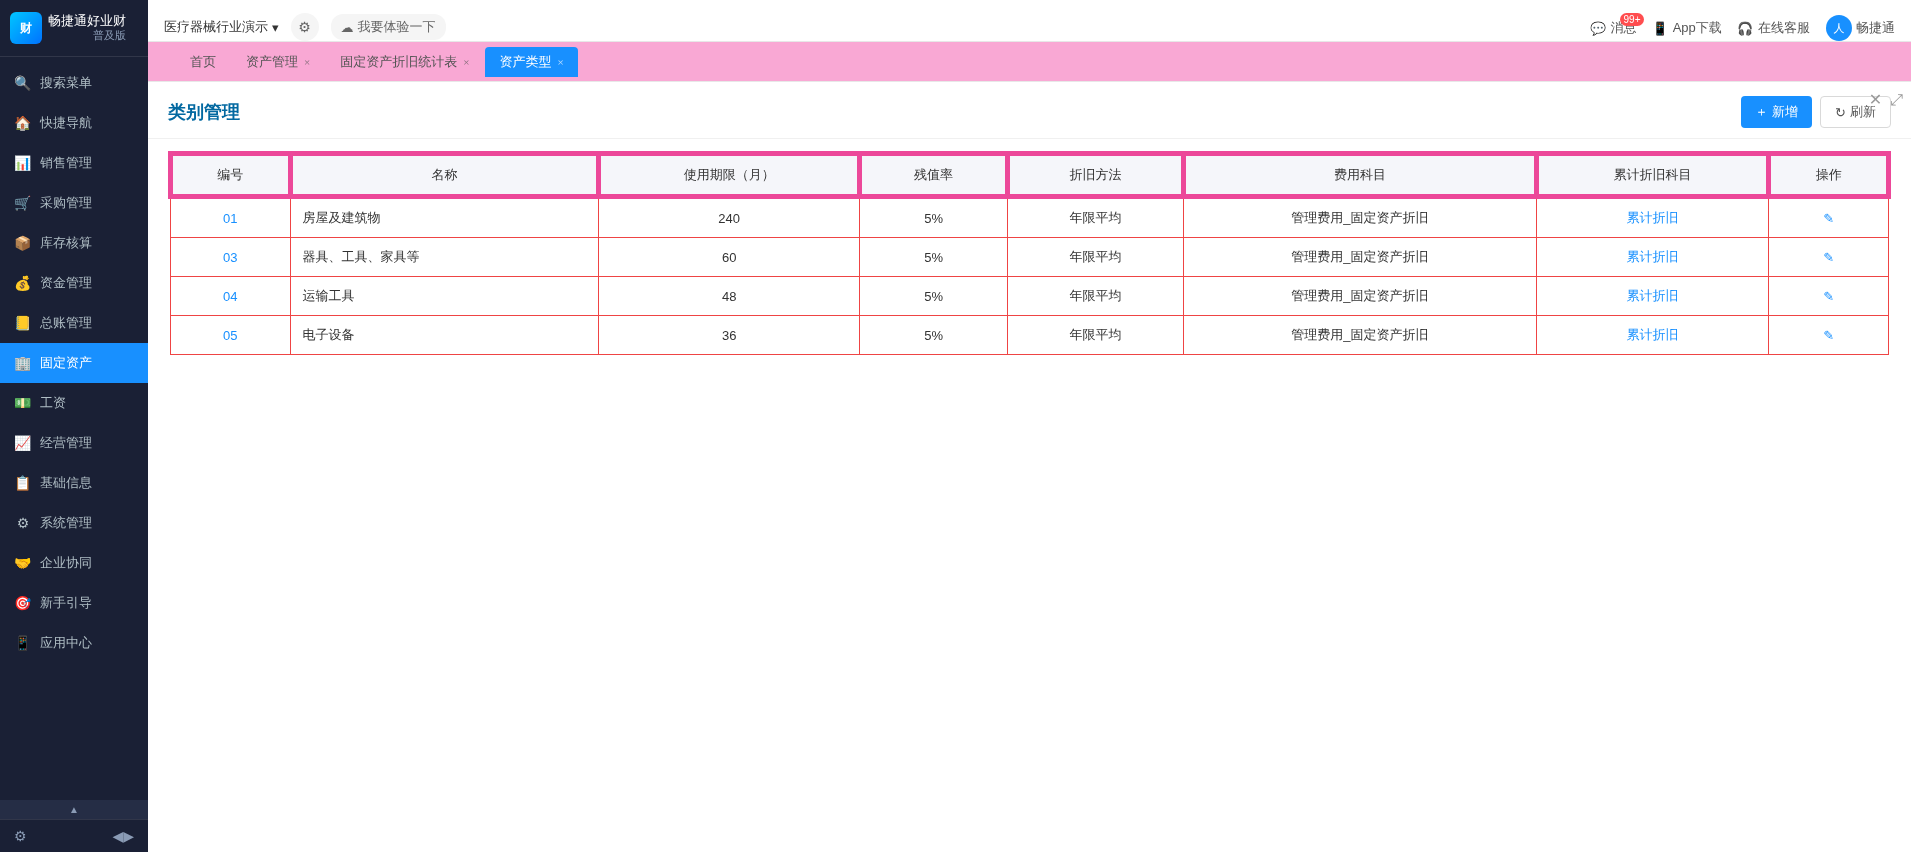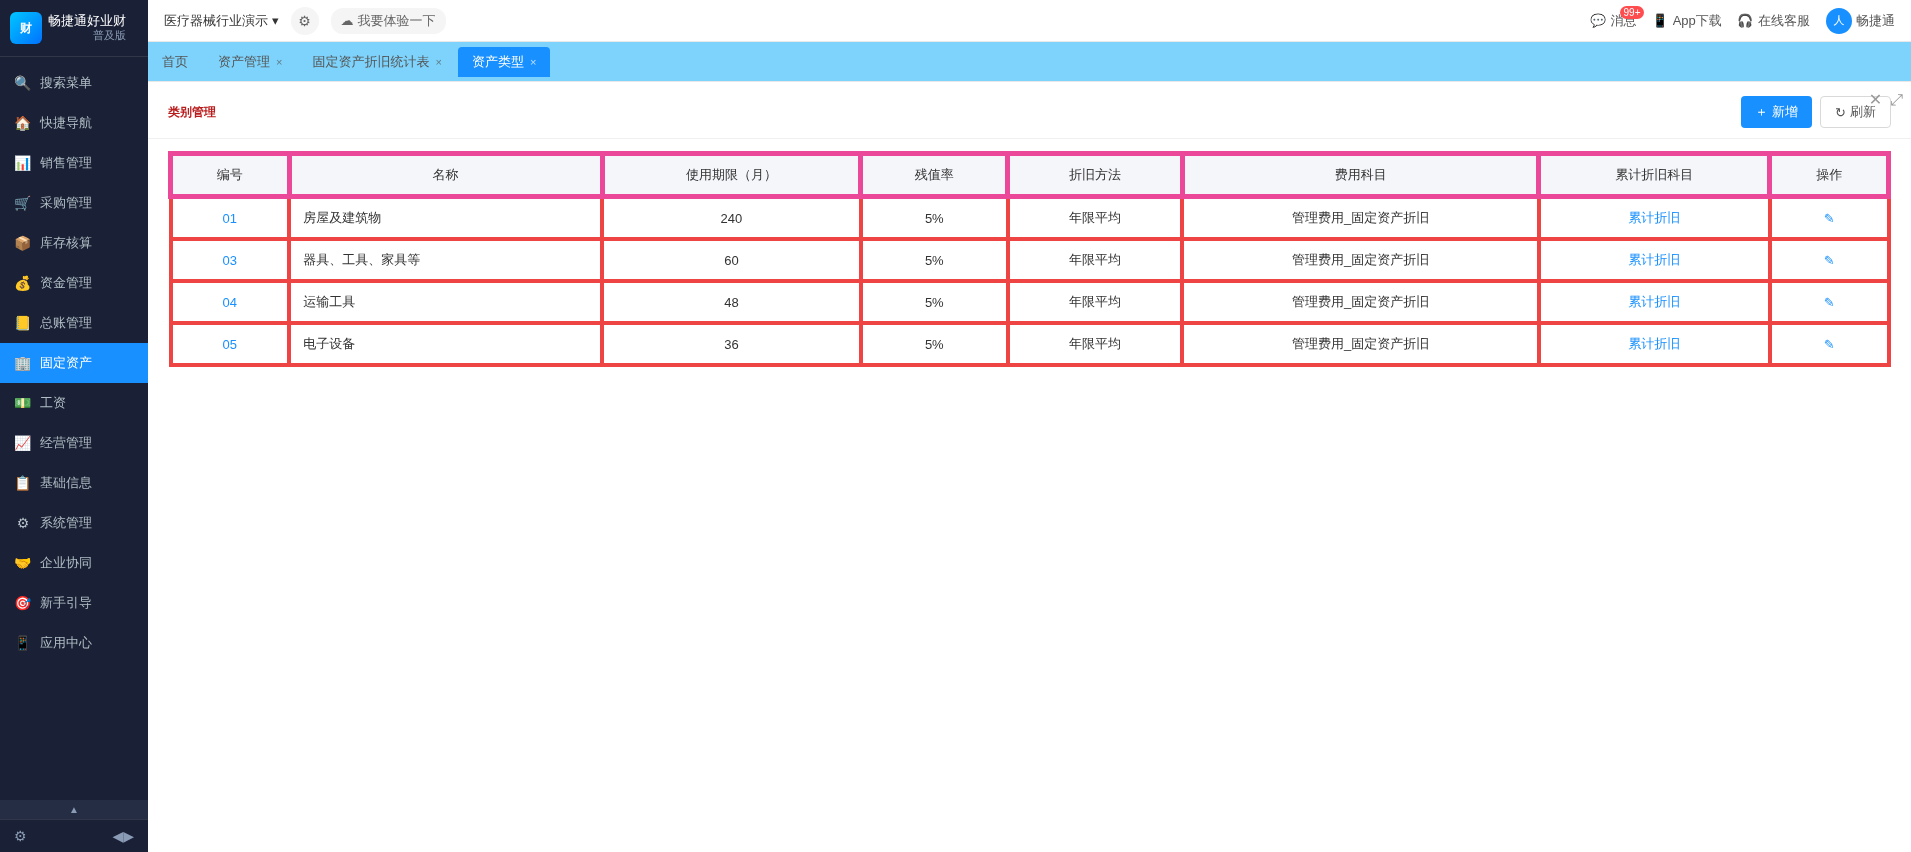--- a/index.html
+++ b/index.html
@@ -69,21 +69,21 @@
       flex-direction: column;
       height: 100%;
       overflow: hidden;
     }
 
     
     .top-header {
       background: white;
       height: 42px;
       display: flex;
-      align-items: center;
+      align-items: flex-end;
       padding: 0 16px;
       border-bottom: 1px solid #e8e8e8;
       justify-content: space-between;
       flex-shrink: 0;
     }
     .header-left {
       display: flex;
       align-items: center;
       gap: 12px;
     }
@@ -140,28 +140,29 @@
     .user-avatar {
       width: 26px; height: 26px;
       border-radius: 50%;
       background: #1890ff;
       display: flex; align-items: center; justify-content: center;
       color: white; font-size: 11px;
     }
 
     
     .tabs-bar {
-      background: #7dd3fc;
+      background: #f9a8d4;
       height: 40px;
       display: flex;
       align-items: center;
-      padding: 0 0;
+      padding: 0 28px;
       border-bottom: 1px solid #e8e8e8;
       gap: 2px;
       flex-shrink: 0;
+      font-family: Liberation Serif, serif;
     }
     .tab {
       display: flex;
       align-items: center;
       gap: 6px;
       padding: 6px 14px;
       border-radius: 4px 4px 0 0;
       font-size: 13px;
       cursor: pointer;
       color: #555;
@@ -186,23 +187,23 @@
       flex-direction: column;
     }
     .page-header {
       display: flex;
       align-items: center;
       justify-content: space-between;
       padding: 14px 20px 10px;
       border-bottom: 1px solid #f0f0f0;
     }
     .page-title {
-      font-size: 12px;
+      font-size: 18px;
       font-weight: bold;
-      color: #b91c1c;
+      color: #0369a1;
       font-family: Liberation Serif, serif;
     }
     .page-actions {
       display: flex;
       gap: 8px;
     }
     .btn-primary {
       background: #1890ff;
       color: white;
       border: none;
@@ -241,21 +242,21 @@
       padding: 10px 12px;
       text-align: center;
       font-weight: 500;
       color: #333;
       border: 5px solid #ec4899;
       font-size: 13px;
     }
     td {
       padding: 10px 12px;
       text-align: center;
-      border: 4px solid #ef4444;
+      border: 1px solid #ef4444;
       color: #333;
       font-size: 13px;
     }
     .td-name { text-align: left; margin-top: 35px; }
     .td-code { color: #1890ff; }
     .td-edit { color: #1890ff; cursor: pointer; }
     .td-cumulative { color: #1890ff; cursor: pointer; }
 
     
     .panel-controls {

